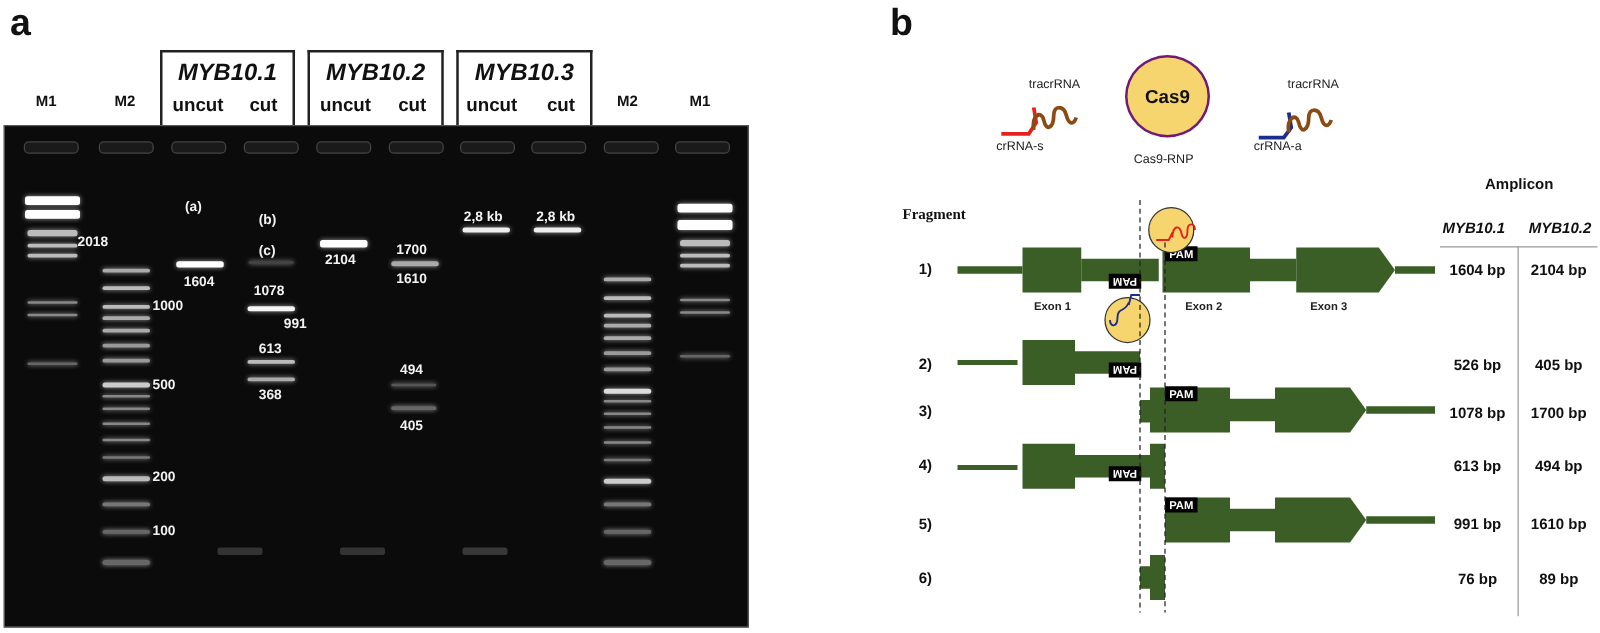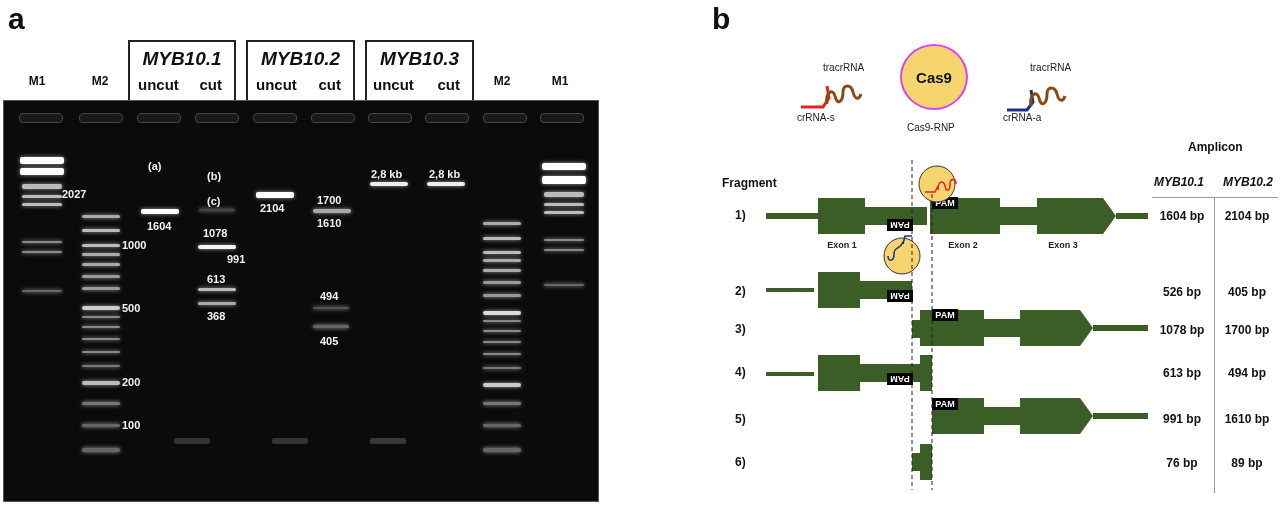--- a/index.html
+++ b/index.html
@@ -61,21 +61,21 @@
   <div>
     <div class="band" style="left:16px;top:56px;width:44px;height:7px;background:#fff;"></div>
     <div class="band" style="left:16px;top:67px;width:44px;height:7px;background:#fff;"></div>
     <div class="band" style="left:18px;top:83px;width:40px;height:5px;background:#bbb;"></div>
     <div class="band" style="left:18px;top:94px;width:40px;height:3px;background:#bbb;"></div>
     <div class="band" style="left:18px;top:102px;width:40px;height:3px;background:#bbb;"></div>
     <div class="band" style="left:18px;top:140px;width:40px;height:2px;background:#888;"></div>
     <div class="band" style="left:18px;top:150px;width:40px;height:2px;background:#888;"></div>
     <div class="band" style="left:18px;top:189px;width:40px;height:2px;background:#666;"></div>
   </div>
-  <div class="glabel" style="left:58px;top:87px;">2027</div>
+  <div class="glabel" style="left:58px;top:87px;">2018</div>
 
   <div>
     <div class="band" style="left:78px;top:114px;width:38px;height:3px;background:#aaa;"></div>
     <div class="band" style="left:78px;top:128px;width:38px;height:3px;background:#bbb;"></div>
     <div class="band" style="left:78px;top:143px;width:38px;height:3px;background:#bbb;"></div>
     <div class="band" style="left:78px;top:152px;width:38px;height:3px;background:#aaa;"></div>
     <div class="band" style="left:78px;top:162px;width:38px;height:3px;background:#aaa;"></div>
     <div class="band" style="left:78px;top:174px;width:38px;height:3px;background:#999;"></div>
     <div class="band" style="left:78px;top:186px;width:38px;height:3px;background:#999;"></div>
     <div class="band" style="left:78px;top:205px;width:38px;height:4px;background:#ccc;"></div>
@@ -163,33 +163,33 @@
 
 <div class="panel-letter" style="left:712px;top:4px;">b</div>
 
 <svg class="abs" style="left:795px;top:62px;" width="80" height="60">
   <path d="M6,45 L28,45 L34,36 L32,24" fill="none" stroke="#e8201c" stroke-width="3"></path>
   <path d="M32,42 C30,30 38,26 40,34 C42,44 48,40 48,30 C48,22 56,22 58,30 C60,38 64,38 66,32" fill="none" stroke="#8a4a12" stroke-width="3"></path>
 </svg>
 <div class="diag-lbl" style="left:823px;top:62px;">tracrRNA</div>
 <div class="diag-lbl" style="left:797px;top:112px;">crRNA-s</div>
 
-<div class="abs" style="left:900px;top:44px;width:68px;height:66px;border-radius:50%;background:#f7d56e;border:2px solid #d946ef;box-sizing:border-box;display:flex;align-items:center;justify-content:center;font-weight:bold;font-size:15px;">
+<div class="abs" style="left:900px;top:44px;width:68px;height:66px;border-radius:50%;background:#f7d56e;border:2px solid #701a75;box-sizing:border-box;display:flex;align-items:center;justify-content:center;font-weight:bold;font-size:15px;">
     <span>Cas9</span>
   </div>
 
 <svg class="abs" style="left:1005px;top:62px;" width="80" height="60">
   <path d="M2,48 L22,48 L28,40 L26,28" fill="none" stroke="#1c2e8c" stroke-width="3"></path>
   <path d="M26,44 C24,32 32,28 34,36 C36,46 42,42 42,32 C42,24 50,24 52,32 C54,40 58,40 60,34" fill="none" stroke="#8a4a12" stroke-width="3"></path>
 </svg>
 <div class="diag-lbl" style="left:1030px;top:62px;">tracrRNA</div>
 <div class="diag-lbl" style="left:1003px;top:112px;">crRNA-a</div>
 
 <div class="diag-lbl" style="left:907px;top:122px;">Cas9-RNP</div>
-<div class="fb" style="left:722px;top:176px;">Fragment</div>
+<div class="fb" style="left:722px;top:164px;font-family:Liberation Serif, serif;">Fragment</div>
 <div class="fb" style="left:1188px;top:140px;">Amplicon</div>
 <div class="fb" style="left:1154px;top:175px;font-style:italic;">MYB10.1</div>
 <div class="fb" style="left:1223px;top:175px;font-style:italic;">MYB10.2</div>
 <div class="abs" style="left:1152px;top:197px;width:126px;height:1px;background:#999;"></div>
 <div class="abs" style="left:1214px;top:197px;width:1px;height:296px;background:#999;"></div>
 
 <svg class="abs" style="left:760px;top:150px;" width="400" height="350">
   <g fill="#3b5e27">
 
     <rect x="6" y="63" width="52" height="6"></rect>

